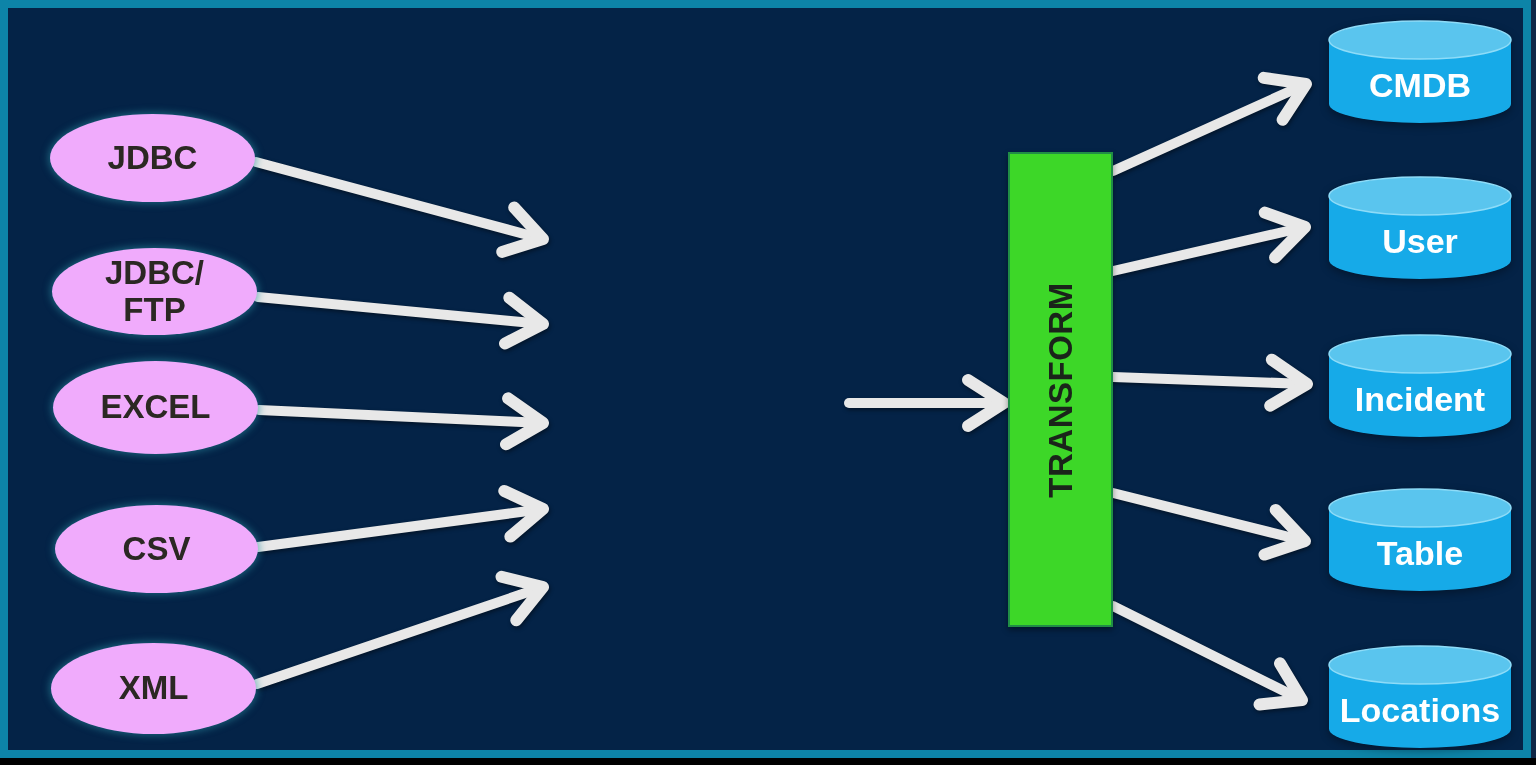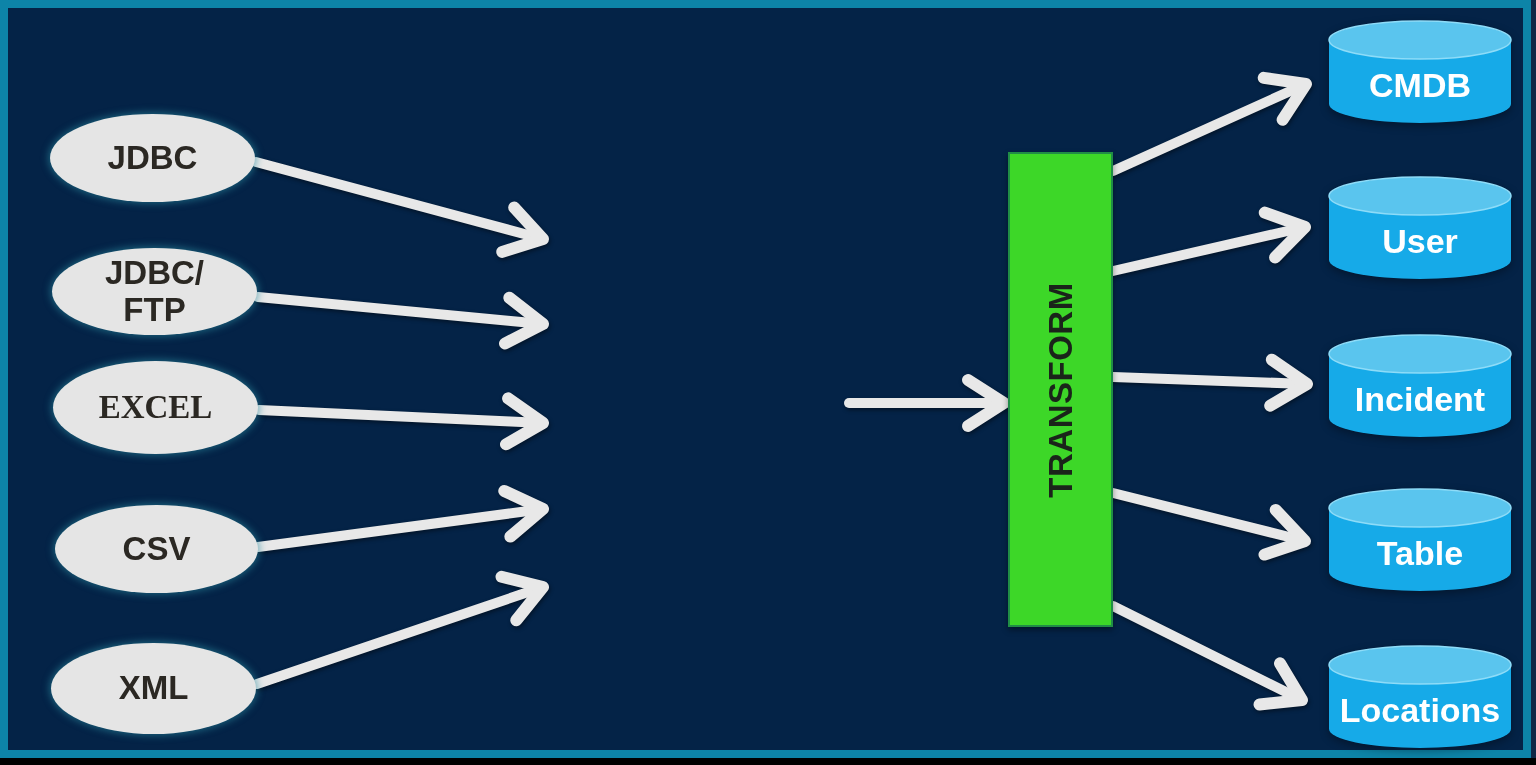--- a/index.html
+++ b/index.html
@@ -8,21 +8,21 @@
           font-family:"Liberation Sans",sans-serif;}
   .frame{position:absolute;left:0;top:0;width:1531px;height:758px;box-sizing:border-box;
          border:8px solid #0d84a8;background:#042347;}
   .right-strip{position:absolute;left:1531px;top:0;width:5px;height:758px;background:#0f2746;}
 
   
   .arrows{position:absolute;left:0;top:0;width:1536px;height:765px;pointer-events:none;
           filter:drop-shadow(1px 2px 2px rgba(0,0,0,.45));}
 
   
-  .src{position:absolute;border-radius:50%;background:#e5e5e5;
+  .src{position:absolute;border-radius:50%;background:#f0abfc;
        display:flex;align-items:center;justify-content:center;text-align:center;
        box-shadow:0 0 7px 2px rgba(42,140,160,.55);}
   .src-label{font-size:33px;font-weight:700;color:#2b2823;white-space:pre-line;line-height:1.12;}
 
   
   .import-cyl{position:absolute;left:549px;top:193px;width:300px;height:430px;}
   .import-cyl svg{position:absolute;left:0;top:0;filter:drop-shadow(0 3px 5px rgba(0,0,0,.35));}
   .import-label{position:absolute;left:0;top:0;width:100%;height:100%;box-sizing:border-box;
        display:flex;align-items:center;justify-content:center;text-align:center;padding-top:40px;
        font-size:38px;font-weight:700;color:#1a241a;white-space:pre-line;line-height:1.18;}
@@ -69,21 +69,21 @@
     </g>
   </svg>
 
   <div class="src" style="left:50px;top:114px;width:205px;height:88px;">
     <span class="src-label">JDBC</span>
   </div>
   <div class="src" style="left:52px;top:248px;width:205px;height:87px;">
     <span class="src-label">JDBC/
 FTP</span>
   </div>
-  <div class="src" style="left:53px;top:361px;width:205px;height:93px;font-family:Liberation Serif, serif;">
+  <div class="src" style="left:53px;top:361px;width:205px;height:93px;">
     <span class="src-label">EXCEL</span>
   </div>
   <div class="src" style="left:55px;top:505px;width:203px;height:88px;">
     <span class="src-label">CSV</span>
   </div>
   <div class="src" style="left:51px;top:643px;width:205px;height:91px;">
     <span class="src-label">XML</span>
   </div>
 
 

